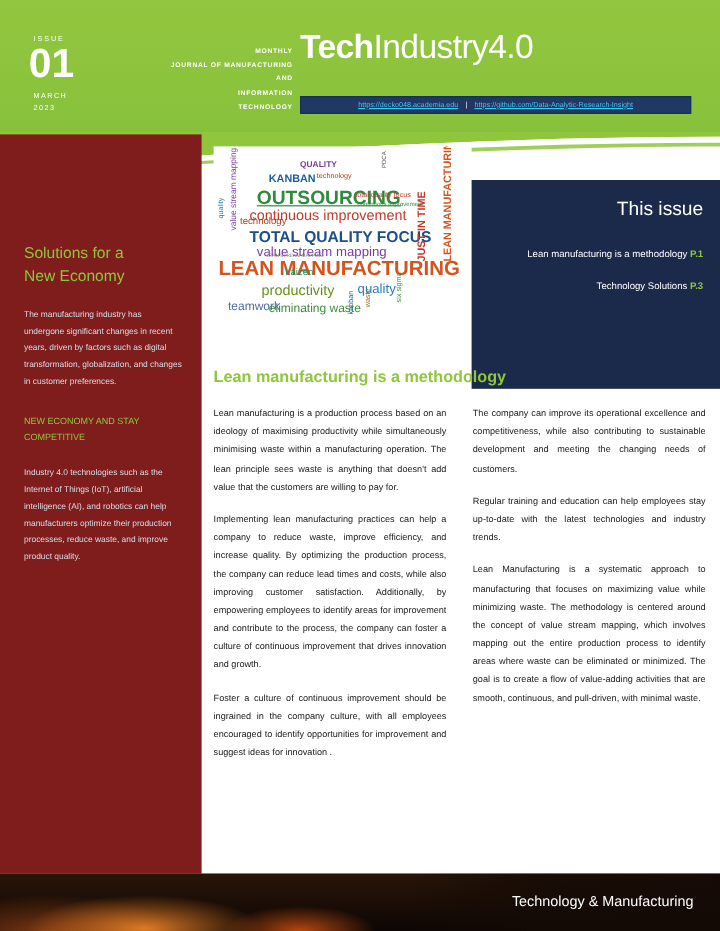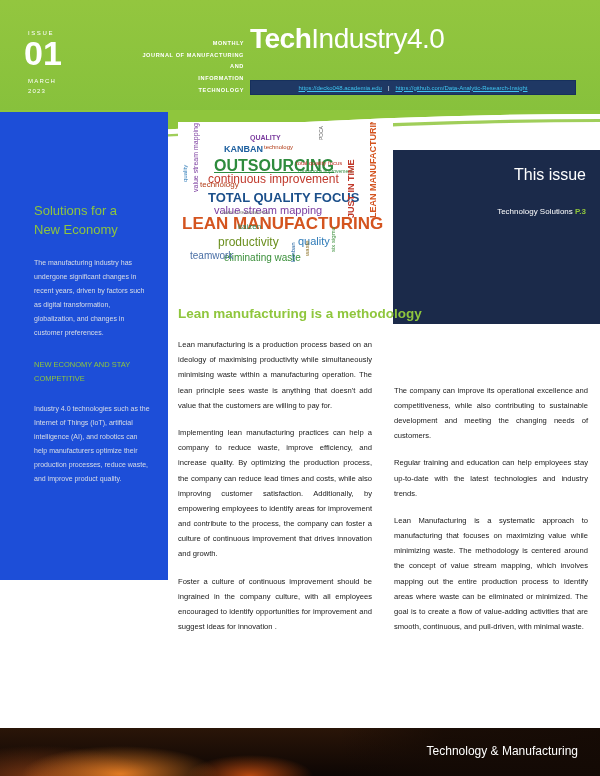--- a/index.html
+++ b/index.html
@@ -102,23 +102,22 @@
     left: 0; top: 110px;
     width: 600px; height: 34px;
     overflow: hidden;
   }
 
   
   .sidebar {
     position: absolute;
     left: 0; top: 112px;
     width: 168px;
-    height: 468px;
-    background: #1d4ed8;
-    padding-left: 14px;
+    height: 616px;
+    background: #7f1d1d;
   }
   .sidebar-inner { padding: 90px 16px 0 20px; }
   .sb-title {
     color: #8fc63d;
     font-size: 13px;
     line-height: 1.45;
     margin-bottom: 16px;
   }
   .sb-para {
     color: #d8dde6;
@@ -174,21 +173,20 @@
   }
   .art-title {
     color: #8fc63d;
     font-size: 13.5px;
     font-weight: bold;
     margin: 0 0 16px 0;
   }
   .cols {
     display: flex;
     gap: 22px;
-    align-items: flex-end;
   }
   .col { width: 194px; }
   .col p {
     margin: 0 0 12px 0;
     font-size: 7.6px;
     line-height: 2.0;
     color: #1a1a1a;
     text-align: justify;
   }
 
@@ -300,20 +298,24 @@
       <span class="w" style="font-size: 6px; color: rgb(46, 123, 184); font-weight: normal; left: 4px; top: 60px; transform-origin: left top; transform: rotate(-90deg);">quality</span>
       <span class="w" style="font-size: 6px; color: rgb(58, 143, 58); font-weight: normal; left: 152px; top: 130px; transform-origin: left top; transform: rotate(-90deg);">six sigma</span>
       <span class="w" style="font-size: 6px; color: rgb(138, 109, 30); font-weight: normal; left: 126px; top: 134px; transform-origin: left top; transform: rotate(-90deg);">waste</span>
       <span class="w" style="font-size: 6px; color: rgb(27, 94, 158); font-weight: normal; left: 112px; top: 140px; transform-origin: left top; transform: rotate(-90deg);">kanban</span>
       <span class="w" style="font-size: 5px; color: rgb(85, 85, 85); font-weight: normal; left: 140px; top: 18px; transform-origin: left top; transform: rotate(-90deg);">PDCA</span>
     </div>
 
   <div class="this-issue">
     <div class="ti-title">This issue</div>
     <div class="ti-item">
+      <span>Lean manufacturing is a methodology</span>
+      <span class="pg">P.1</span>
+    </div>
+    <div class="ti-item">
       <span>Technology Solutions</span>
       <span class="pg">P.3</span>
     </div>
   </div>
 
   <div class="article">
     <div class="art-title">Lean manufacturing is a methodology</div>
     <div class="cols">
       <div class="col">
         <p>Lean manufacturing is a production process based on an ideology of maximising productivity while simultaneously minimising waste within a manufacturing operation. The lean principle sees waste is anything that doesn't add value that the customers are willing to pay for.</p>

